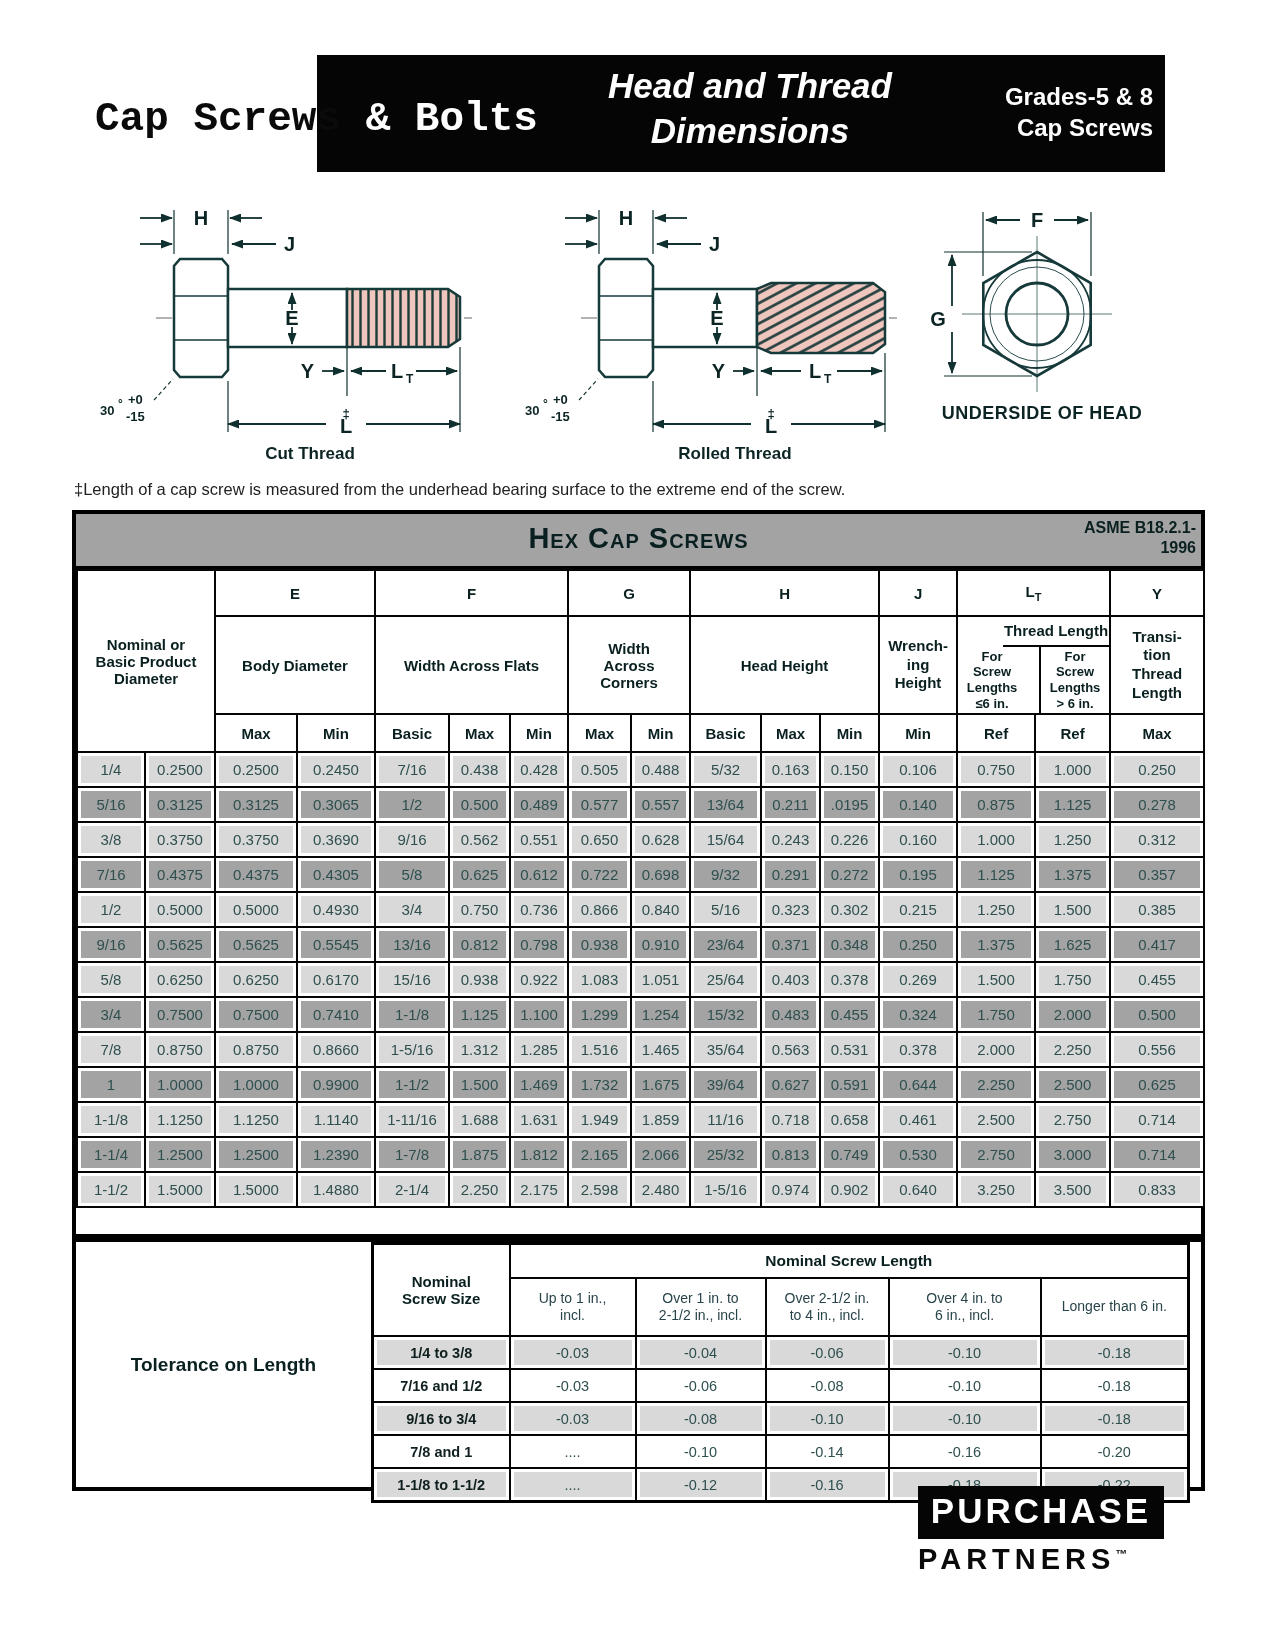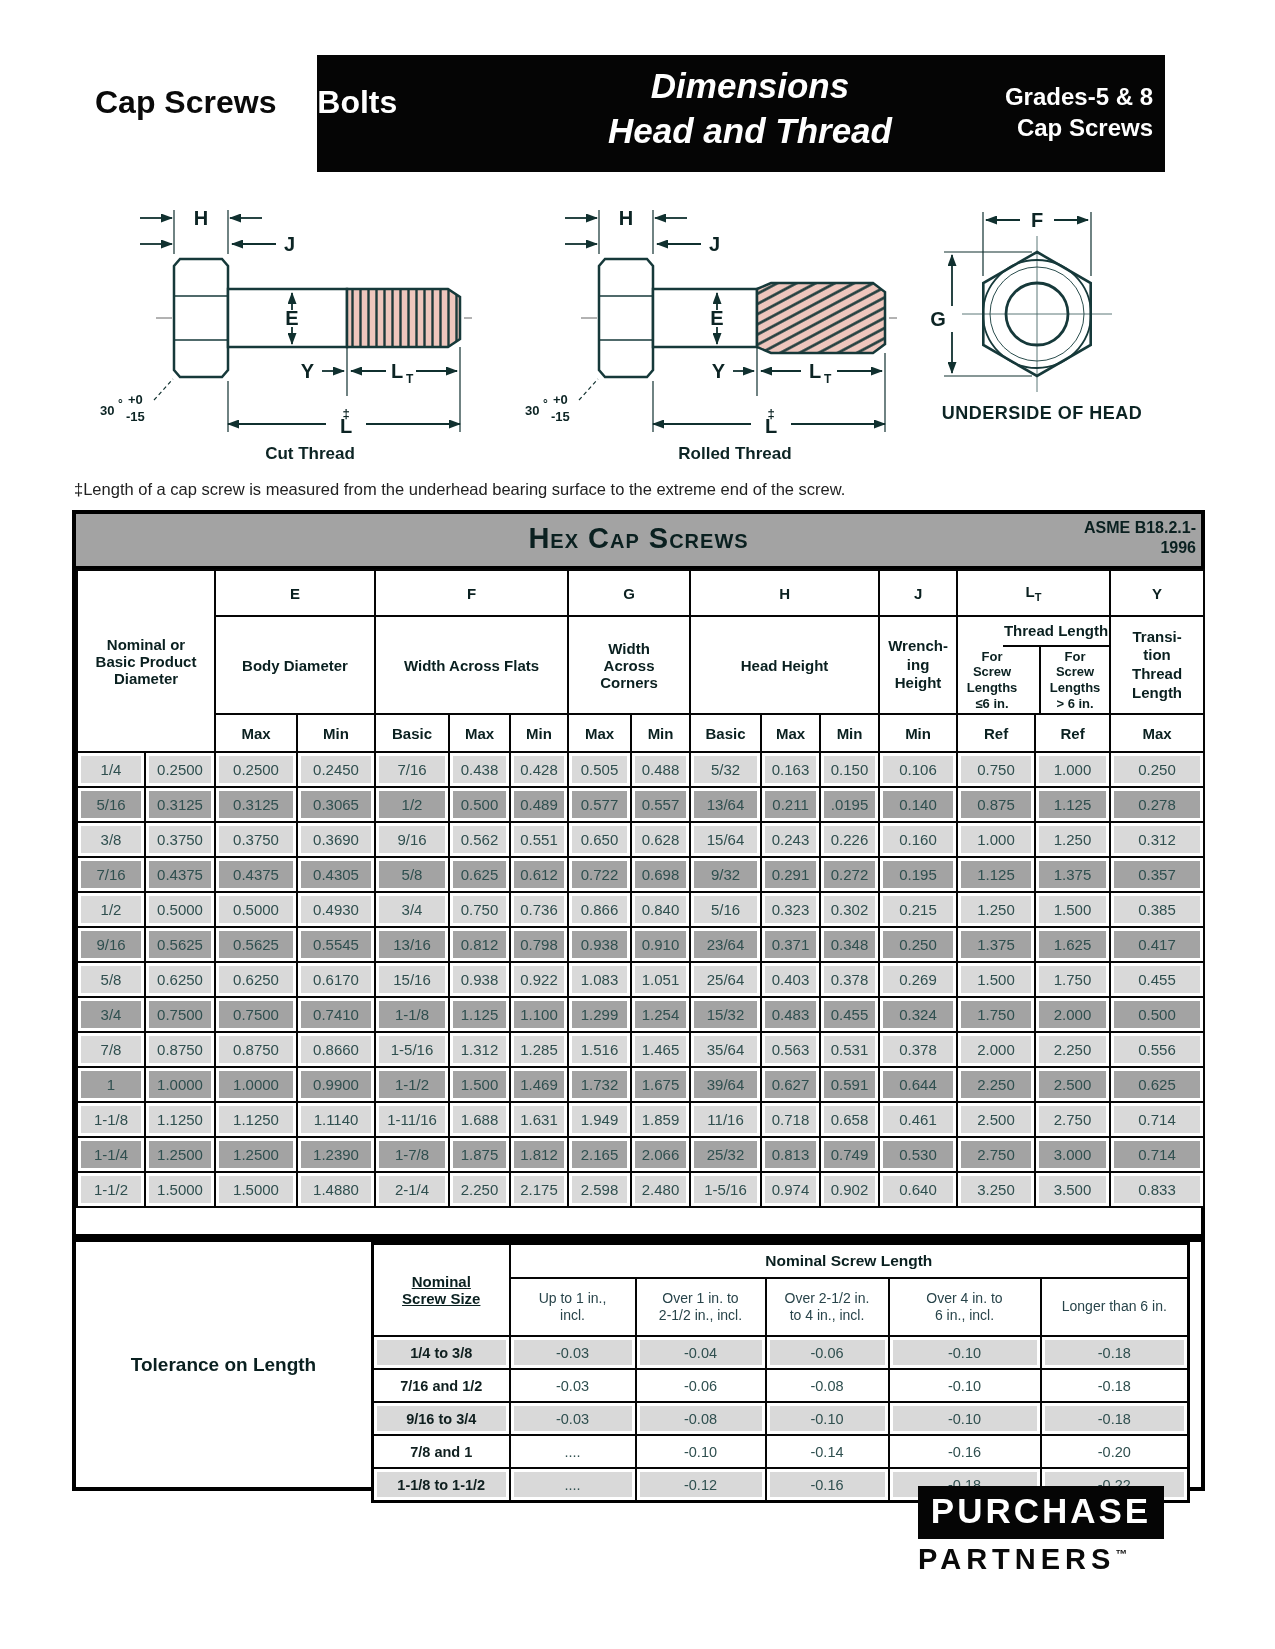--- a/index.html
+++ b/index.html
@@ -1,20 +1,20 @@
 <!DOCTYPE html>
 <html><head>
 <meta charset="utf-8">
 <style>
   html,body{margin:0;padding:0;background:#888;}
   .page{width:1275px;height:1649px;position:relative;background:#fff;
         font-family:"Liberation Sans",sans-serif;color:#111;overflow:hidden;}
   
   .hdr-box{position:absolute;left:317px;top:55px;width:848px;height:117px;background:#050505;}
-  .hdr-line{position:absolute;left:95px;top:84px;font-size:32px;font-weight:700;white-space:nowrap;z-index:2;}
+  .hdr-line{position:absolute;left:95px;top:96px;font-size:41px;font-weight:700;white-space:nowrap;z-index:2;font-family:Liberation Mono, monospace;}
   .hdr-line .blk{color:#0a0a0a;}
   .hdr-line .wht{color:#fff;}
   .hdr-center{position:absolute;left:540px;top:64px;width:420px;text-align:center;z-index:2;
               color:#fff;font-size:35px;font-weight:700;font-style:italic;line-height:1.28;}
   .hdr-right{position:absolute;left:885px;top:81px;width:268px;text-align:right;z-index:2;
              color:#fff;font-size:24px;font-weight:700;line-height:1.3;}
   
   .dia{position:absolute;}
   .dia text{font-family:"Liberation Sans",sans-serif;font-weight:700;fill:#0c2424;}
   .lbl{font-size:20px;}
@@ -52,43 +52,43 @@
   .shade{background:#d9d9d9;}
   .gap{height:26px;background:#fff;}
   .bar{height:8px;background:#000;}
   
   .tolwrap{position:relative;height:245px;background:#fff;}
   .tol-label{position:absolute;left:0;top:0;width:295px;height:100%;display:flex;align-items:center;justify-content:center;
              font-size:19px;font-weight:700;color:#0a2020;}
   .tt{position:absolute;left:295px;top:0;width:816px;border:3px solid #000;}
   .tt td{border:2px solid #050505;text-align:center;vertical-align:middle;padding:0;box-shadow:inset 0 0 0 3px #fff;}
   .tt-span{height:32px;font-weight:700;font-size:15.5px;color:#0a2020;}
-  .tt-size{font-weight:700;font-size:15px;color:#0a2020;text-decoration:underline;}
+  .tt-size{font-weight:700;font-size:15px;color:#0a2020;}
   .tt-colh{height:56px;font-size:14px;color:#28444a;line-height:1.25;}
   .tt tbody td{height:31px;font-size:14.5px;color:#2f4f4f;}
   .tt .rowlab{font-weight:700;color:#0f1f1f;font-size:14.5px;margin-left:45px;}
   
   .logo{position:absolute;left:918px;top:1486px;width:246px;}
   .logo-top{background:#050505;color:#fff;font-size:35px;font-weight:700;letter-spacing:3px;
             text-align:center;padding:5px 0 8px 0;}
   .logo-bot{color:#0a0a0a;font-size:29px;font-weight:700;letter-spacing:5px;padding-top:4px;white-space:nowrap;}
   .logo-bot sup{font-size:12px;letter-spacing:0;}
 </style>
 </head>
 <body>
 
 <div class="page">
 
   <div class="hdr-box"></div>
   <div class="hdr-line">
     <span class="blk">Cap Screws</span><span class="wht"> &amp; Bolts</span>
   </div>
   <div class="hdr-center">
+    <div>Head and Thread</div>
     <div>Dimensions</div>
-    <div>Head and Thread</div>
   </div>
   <div class="hdr-right">
     <div>Grades-5 &amp; 8</div>
     <div>Cap Screws</div>
   </div>
 
   <svg class="dia" style="left:70px;top:196px;" width="430" height="272" viewBox="0 0 430 272">
     <defs>
       <marker id="ah" orient="auto-start-reverse" markerUnits="userSpaceOnUse" markerWidth="12" markerHeight="9" refX="11" refY="4.5">
         <path d="M0,0 L12,4.5 L0,9 z" fill="#10302f"></path>

